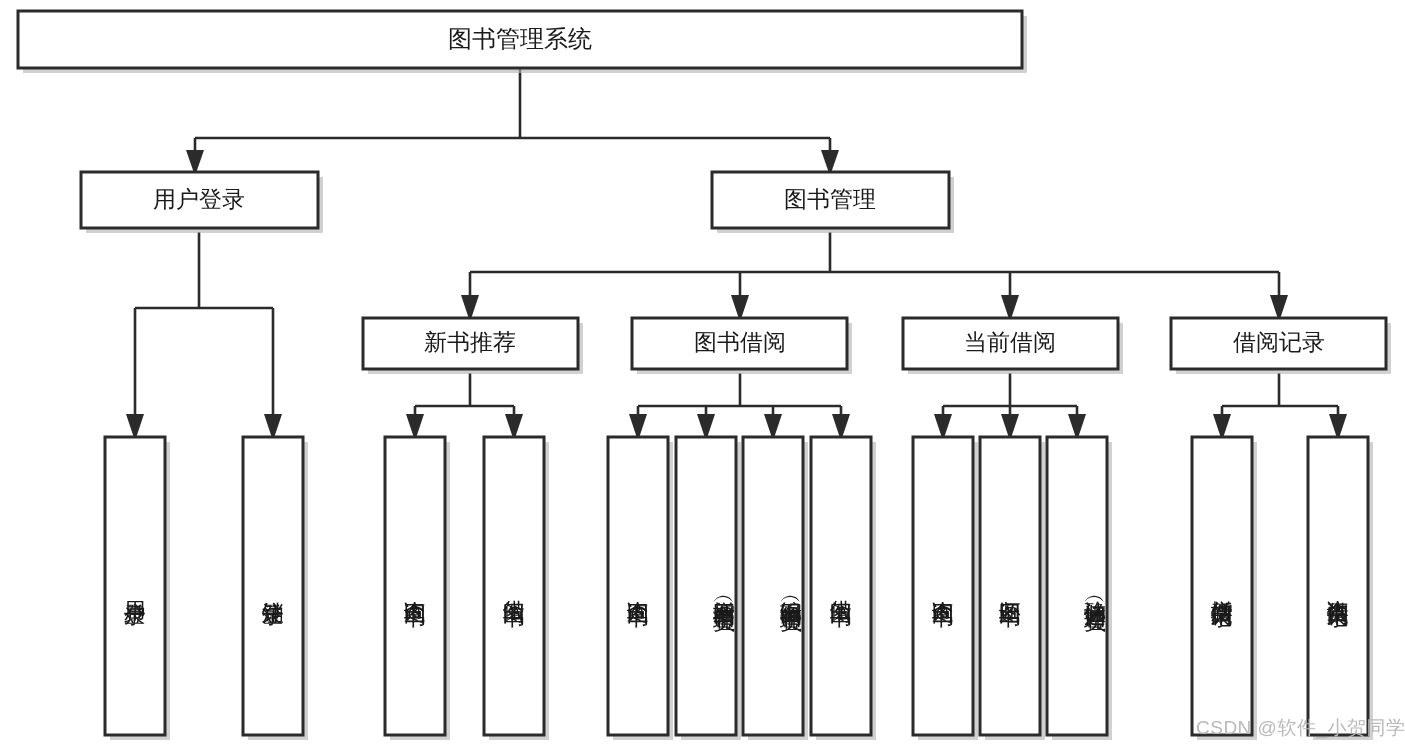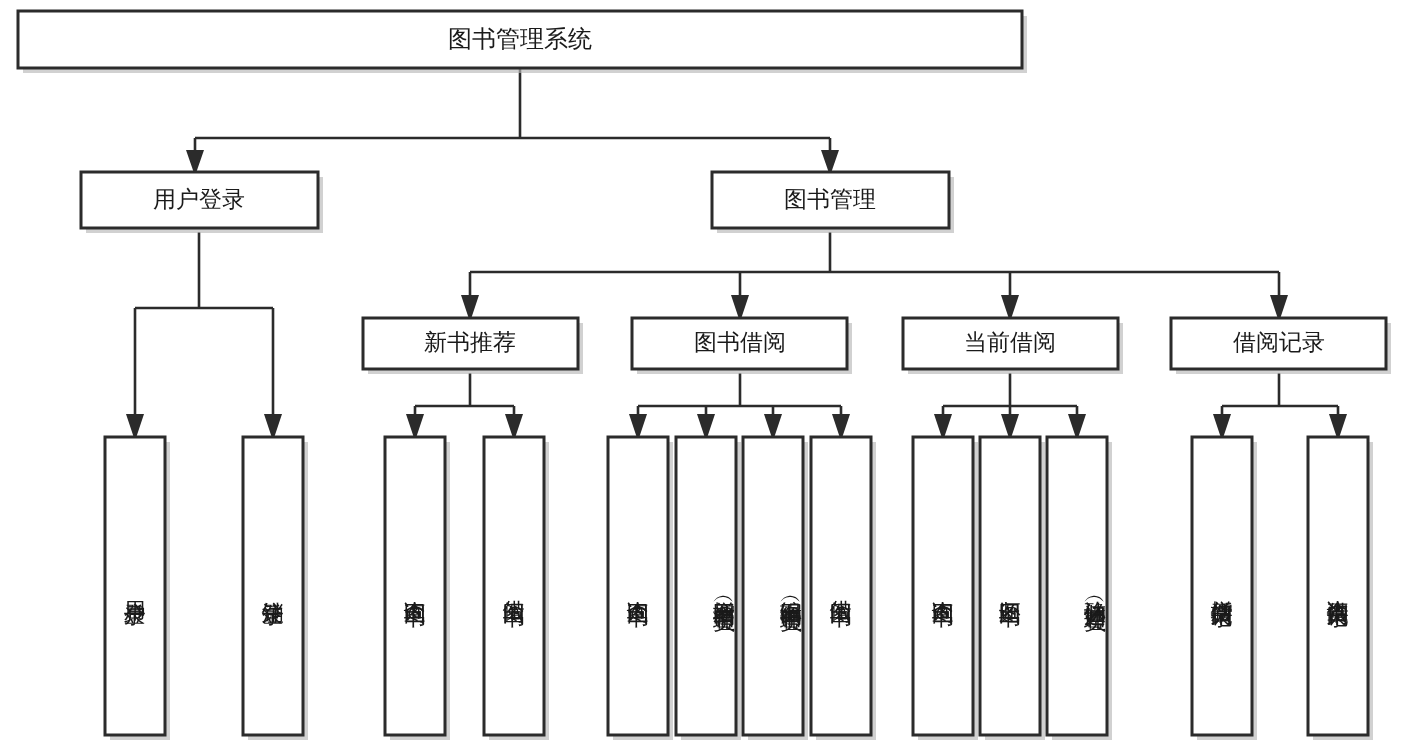--- a/index.html
+++ b/index.html
@@ -219,14 +219,15 @@
   <div class="leaf-label-wrap" style="left:608px; top:437px; width:60px; height:298px;">查询图书</div>
   <div class="leaf-label-wrap" style="left:676px; top:437px; width:60px; height:298px; align-items:flex-start; padding-top:8px; box-sizing:border-box;">新增图书（管理员）</div>
   <div class="leaf-label-wrap" style="left:743px; top:437px; width:60px; height:298px; align-items:flex-start; padding-top:8px; box-sizing:border-box;">编辑图书（管理员）</div>
   <div class="leaf-label-wrap" style="left:811px; top:437px; width:60px; height:298px;">借阅图书</div>
   <div class="leaf-label-wrap" style="left:913px; top:437px; width:60px; height:298px;">查询图书</div>
   <div class="leaf-label-wrap" style="left:980px; top:437px; width:60px; height:298px;">归还图书</div>
   <div class="leaf-label-wrap" style="left:1047px; top:437px; width:60px; height:298px; align-items:flex-start; padding-top:8px; box-sizing:border-box;">确认归还（管理员）</div>
   <div class="leaf-label-wrap" style="left:1192px; top:437px; width:60px; height:298px;">新增借阅记录</div>
   <div class="leaf-label-wrap" style="left:1308px; top:437px; width:60px; height:298px;">查询借阅记录</div>
 
+  <div class="watermark" style="left:1196px; top:715px;">CSDN @软件_小贺同学</div>
 
 </div>
 
 </body></html>

